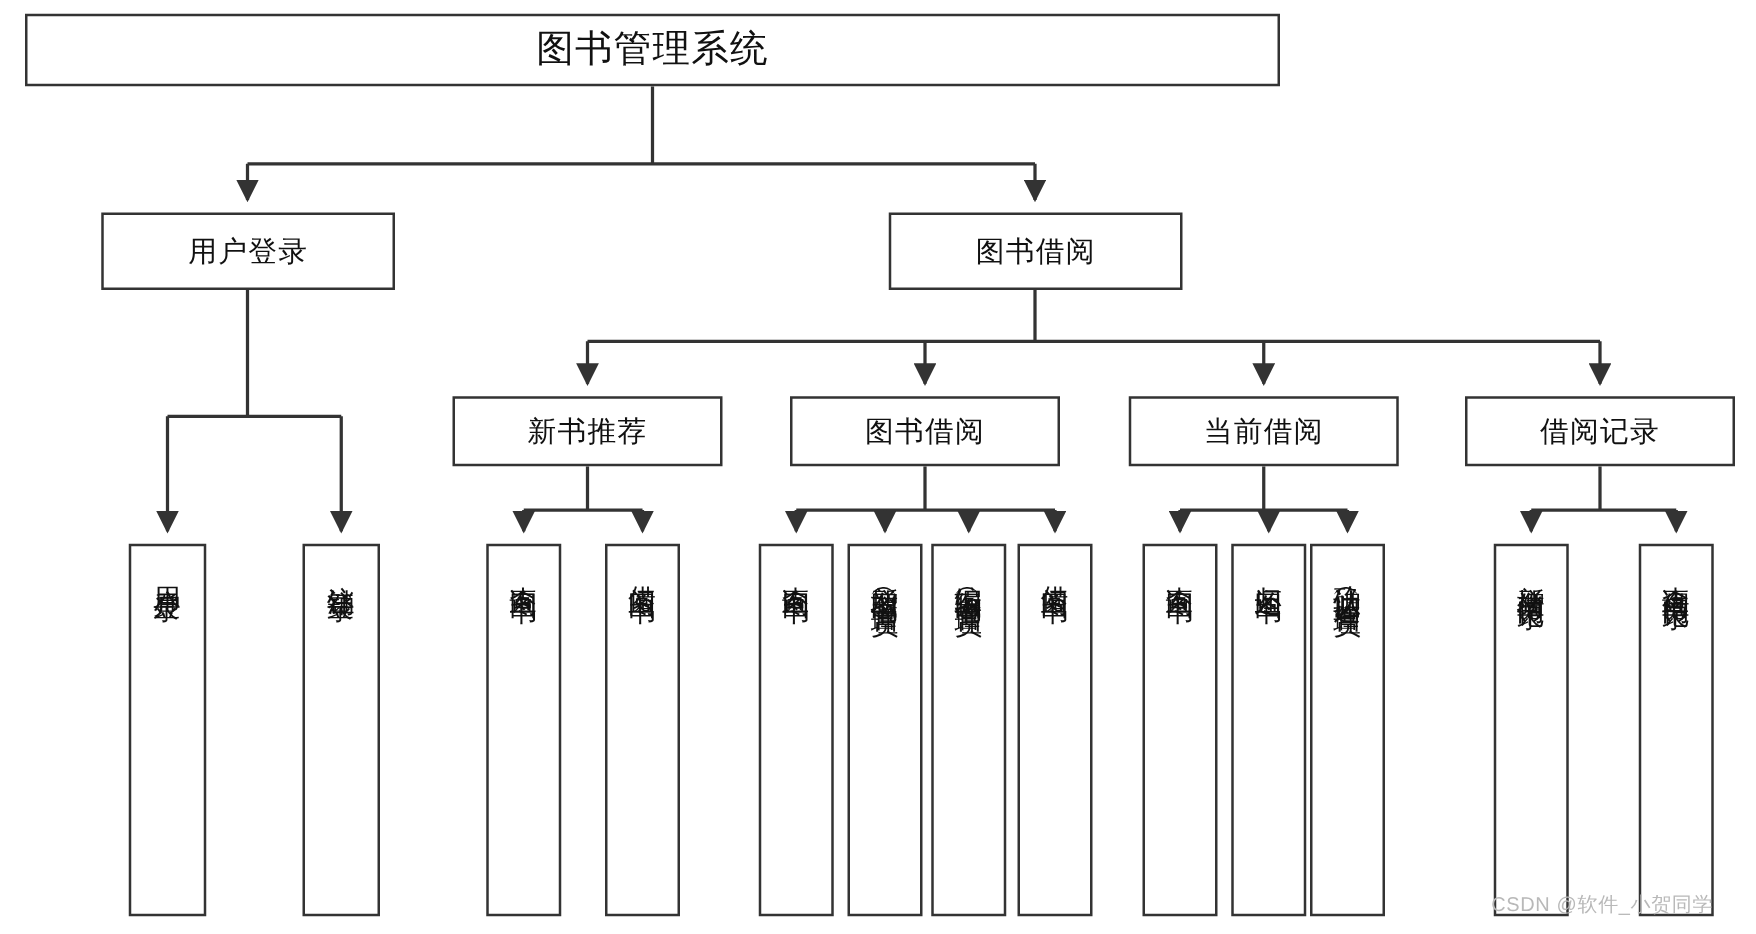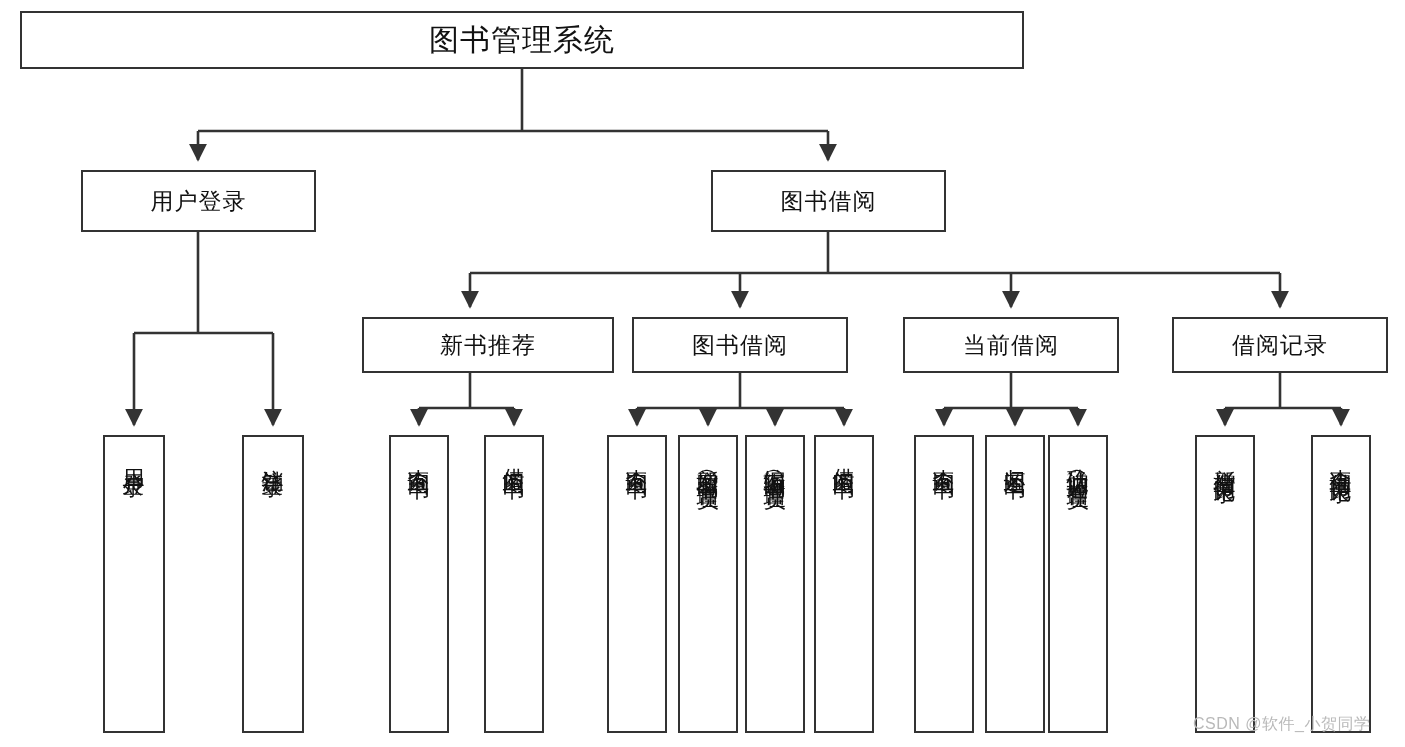--- a/index.html
+++ b/index.html
@@ -135,21 +135,21 @@
   </div>
 
   <div class="node horiz" style="left:81px; top:170px; width:235px; height:62px;">
     <span class="node-label">用户登录</span>
   </div>
 
   <div class="node horiz" style="left:711px; top:170px; width:235px; height:62px;">
     <span class="node-label">图书借阅</span>
   </div>
 
-  <div class="node horiz" style="left:362px; top:317px; width:252px; height:56px;">
+  <div class="node horiz" style="left:362px; top:317px; width:216px; height:56px;">
     <span class="node-label">新书推荐</span>
   </div>
 
   <div class="node horiz" style="left:632px; top:317px; width:216px; height:56px;">
     <span class="node-label">图书借阅</span>
   </div>
 
   <div class="node horiz" style="left:903px; top:317px; width:216px; height:56px;">
     <span class="node-label">当前借阅</span>
   </div>

